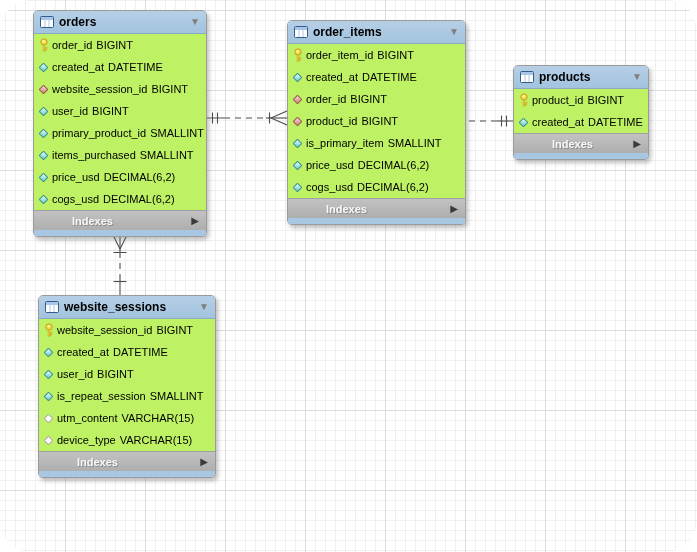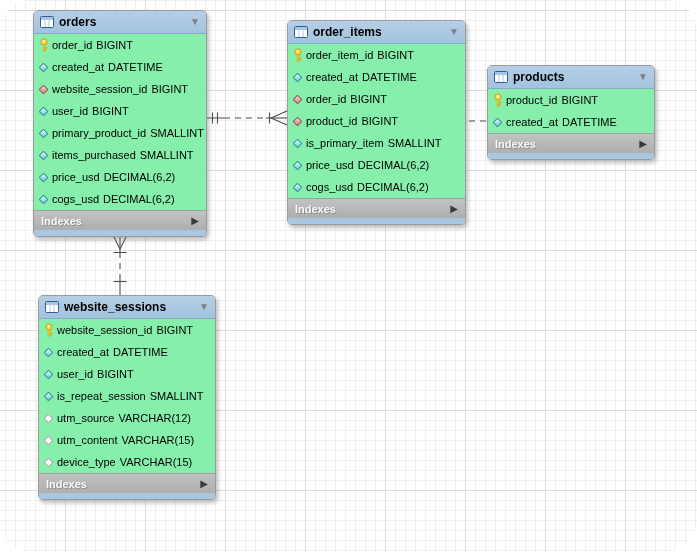--- a/index.html
+++ b/index.html
@@ -28,35 +28,35 @@
   }
   .t-header{
     height:22px;display:flex;align-items:center;gap:5px;padding:0 6px;
     background:linear-gradient(#b6cfe7,#a2c3de);
     border-bottom:1px solid #8ca9c4;
     border-radius:4px 4px 0 0;
   }
   .t-icon{display:inline-flex;flex:0 0 auto;}
   .t-title{font-size:12px;font-weight:bold;color:#000;white-space:nowrap;}
   .t-collapse{margin-left:auto;font-size:10px;color:#7f7f7f;line-height:1;}
-  .t-fields{background:#86efac;}
+  .t-fields{background:#bef264;}
   .f-row{height:22px;display:flex;align-items:center;padding-left:5px;}
   .f-ic{width:13px;flex:0 0 13px;display:inline-flex;justify-content:flex-start;align-items:center;}
   .f-name,.f-type{font-size:11px;color:#000;white-space:nowrap;}
   .f-type{margin-left:4px;}
   .dm{width:7px;height:7px;transform:rotate(45deg);display:inline-block;margin-left:1px;border-radius:1px;box-sizing:border-box;}
   .dm-filled{background:linear-gradient(135deg,#ffffff 0%,#b6e9ec 40%,#6cc4cd 100%);border:1px solid #35929e;}
   .dm-fk{background:linear-gradient(135deg,#ffe9e9 0%,#e6b0b0 45%,#cb8181 100%);border:1px solid #9e5252;}
   .dm-null{background:#fefefe;border:1px solid #adadad;}
   .t-footer{
     height:19px;display:flex;align-items:center;padding:0 7px;
     background:linear-gradient(#c2c2c2,#aeaeae);
     border-top:1px solid #a0a0a0;
   }
-  .t-footer-label{font-size:11px;font-weight:bold;color:#f8f8f8;text-shadow:1px 1px 0 #8d8d8d;}
+  .t-footer-label{font-size:11px;font-weight:bold;color:#f8f8f8;text-shadow:1px 1px 0 #8d8d8d;margin-left:31px;}
   .t-expand{margin-left:auto;font-size:10px;color:#3a3a3a;line-height:1;}
   .t-strip{height:6px;background:#a8c7e2;border-radius:0 0 4px 4px;}
 </style>
 </head>
 <body>
 
 <div id="canvas">
 
   <svg class="connectors" width="697" height="552">
     <g>
@@ -241,21 +241,21 @@
           <span class="f-type">DECIMAL(6,2)</span>
         </div>
       </div>
     <div class="t-footer">
       <span class="t-footer-label">Indexes</span>
       <span class="t-expand">▶</span>
     </div>
     <div class="t-strip"></div>
   </div>
 
-  <div class="table-card" style="left:487px;top:65px;width:168px">
+  <div class="table-card" style="left:513px;top:65px;width:136px">
     <div class="t-header">
       <span class="t-icon">
           <svg width="14" height="12" viewBox="0 0 14 12">
             <rect x="0.5" y="0.5" width="13" height="11" rx="1" fill="#ffffff" stroke="#2f5d8f"></rect>
             <rect x="1" y="1" width="12" height="3" fill="#aac6e4"></rect>
             <line x1="5" y1="4" x2="5" y2="11" stroke="#aac6e4"></line>
             <line x1="9" y1="4" x2="9" y2="11" stroke="#aac6e4"></line>
           </svg>
         </span>
       <span class="t-title">products</span>
@@ -335,27 +335,20 @@
           <span class="f-ic">
             <span class="dm dm-filled"></span>
           </span>
           <span class="f-name">is_repeat_session</span>
           <span class="f-type">SMALLINT</span>
         </div>
         <div class="f-row">
           <span class="f-ic">
             <span class="dm dm-null"></span>
           </span>
-          <span class="f-name">utm_source</span>
-          <span class="f-type">VARCHAR(12)</span>
-        </div>
-        <div class="f-row">
-          <span class="f-ic">
-            <span class="dm dm-null"></span>
-          </span>
           <span class="f-name">utm_content</span>
           <span class="f-type">VARCHAR(15)</span>
         </div>
         <div class="f-row">
           <span class="f-ic">
             <span class="dm dm-null"></span>
           </span>
           <span class="f-name">device_type</span>
           <span class="f-type">VARCHAR(15)</span>
         </div>

